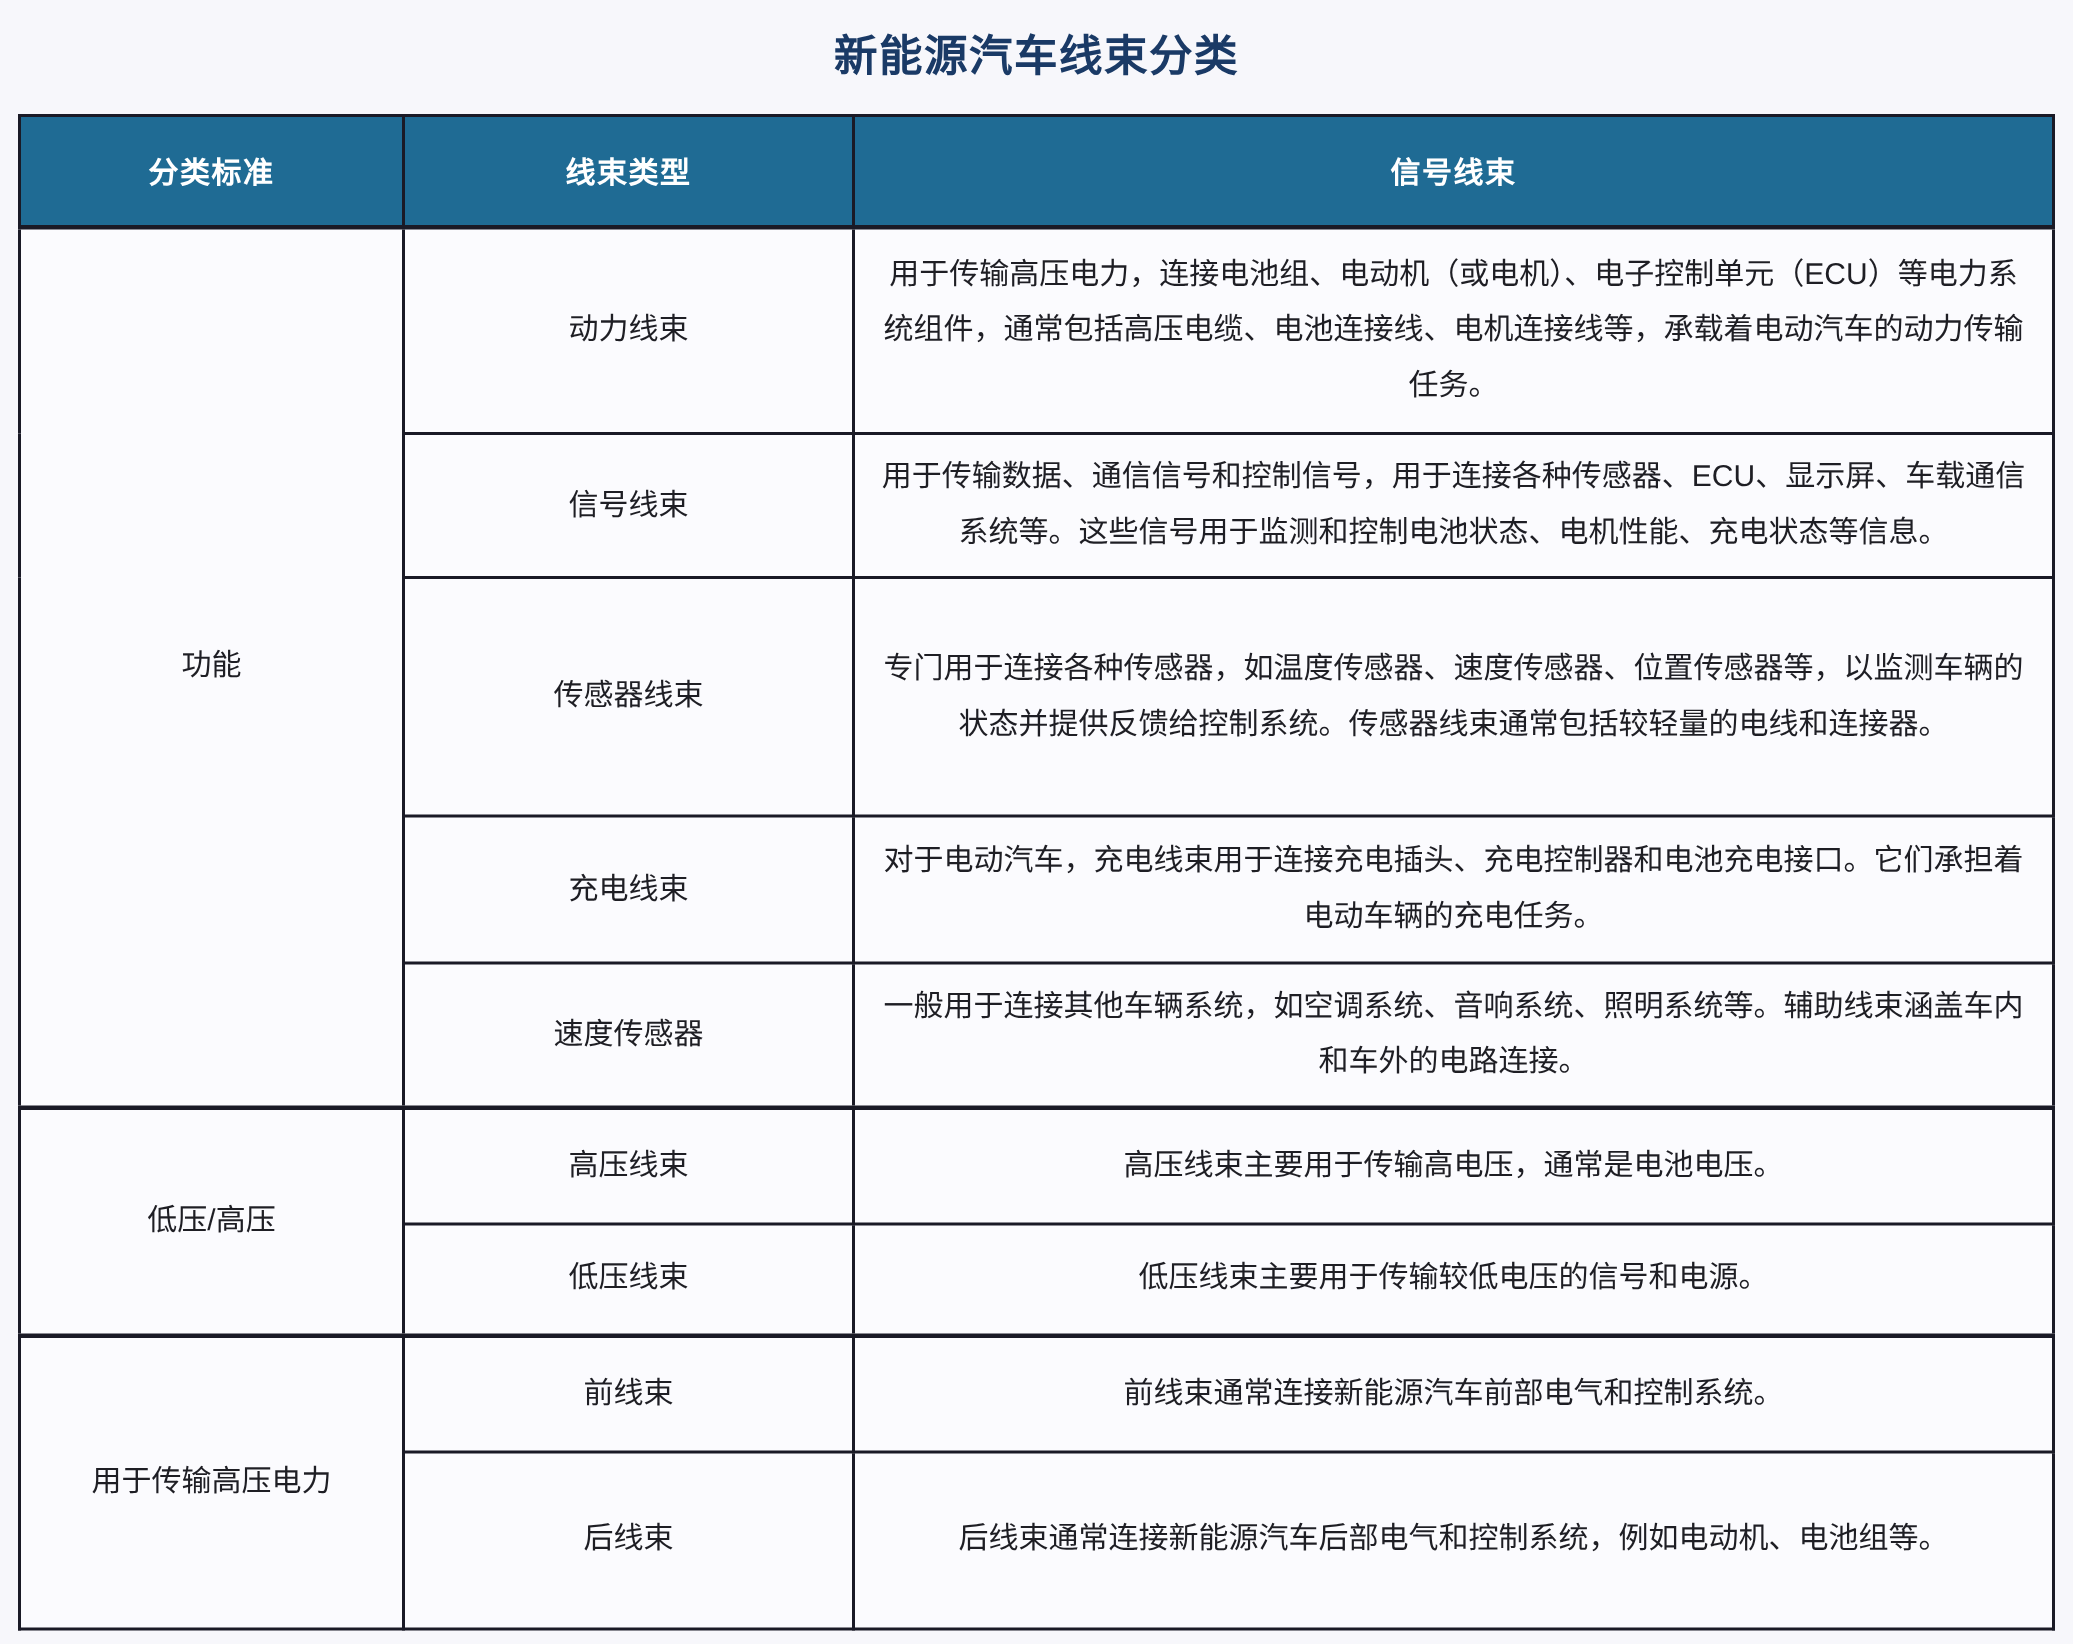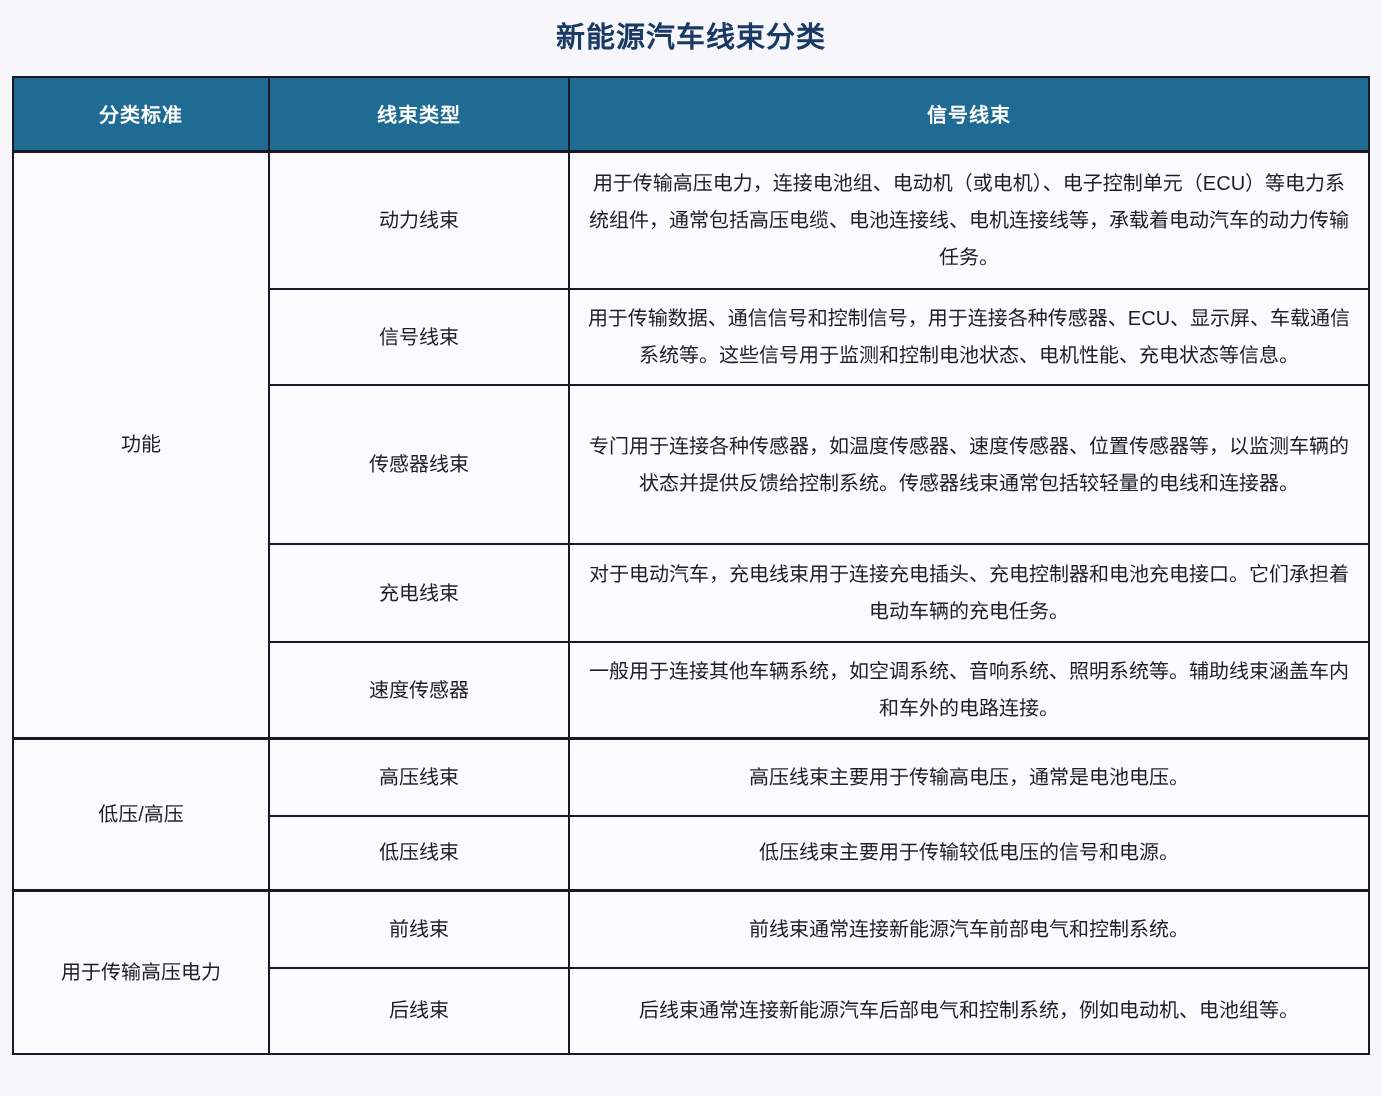--- a/index.html
+++ b/index.html
@@ -60,21 +60,21 @@
   
   tr.rh-header{height:74px;}
   tr.rh1{height:138px;}
   tr.rh2{height:96px;}
   tr.rh3{height:159px;}
   tr.rh4{height:98px;margin-left:23px;}
   tr.rh5{height:95px;}
   tr.rh6{height:77px;}
   tr.rh7{height:75px;}
   tr.rh8{height:77px;}
-  tr.rh9{height:86px;}
+  tr.rh9{height:118px;}
 </style>
 </head>
 <body>
 
 <div class="page-title">新能源汽车线束分类</div>
 
 <table class="harness-table">
   <colgroup>
     <col style="width:256px">
     <col style="width:300px">

